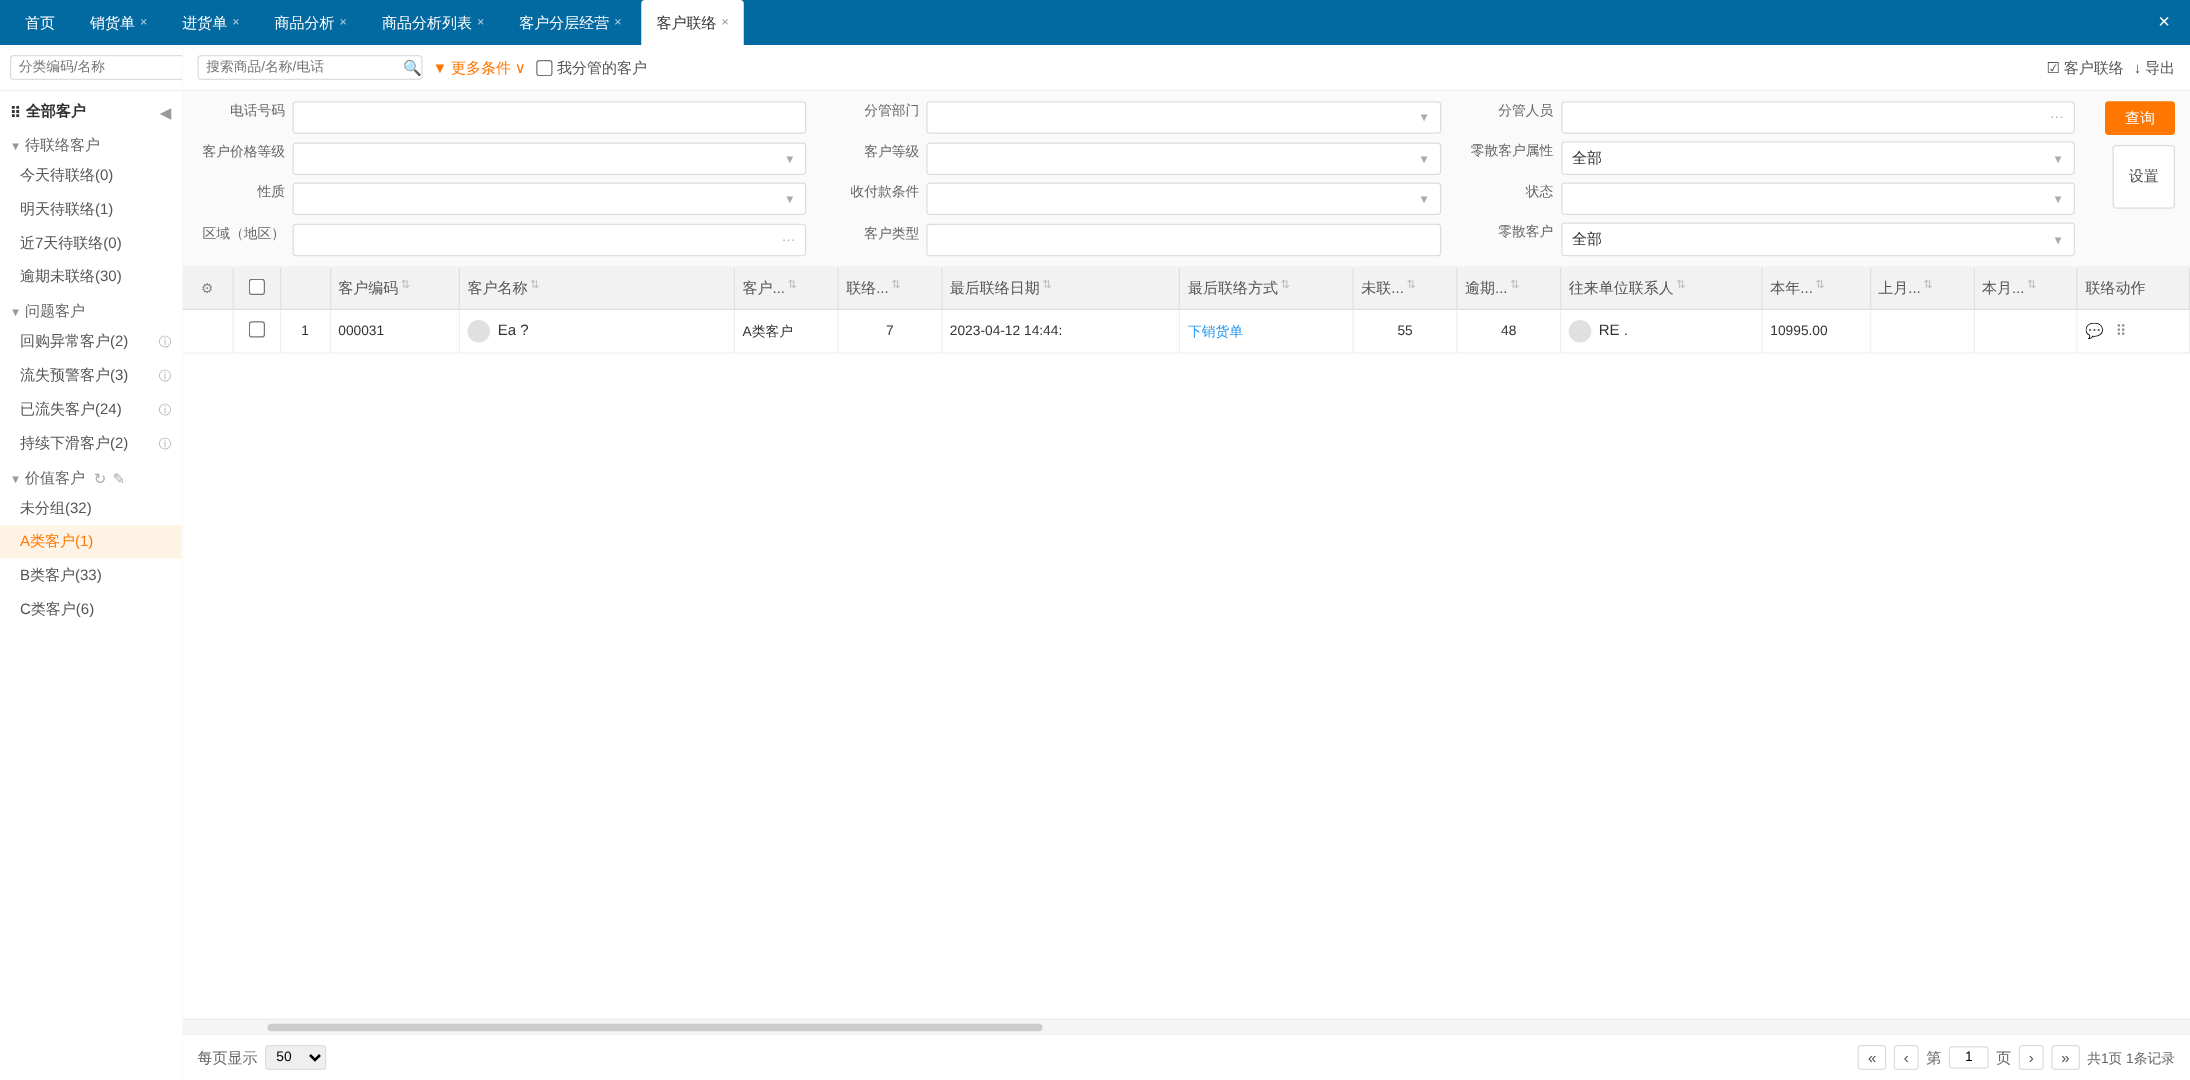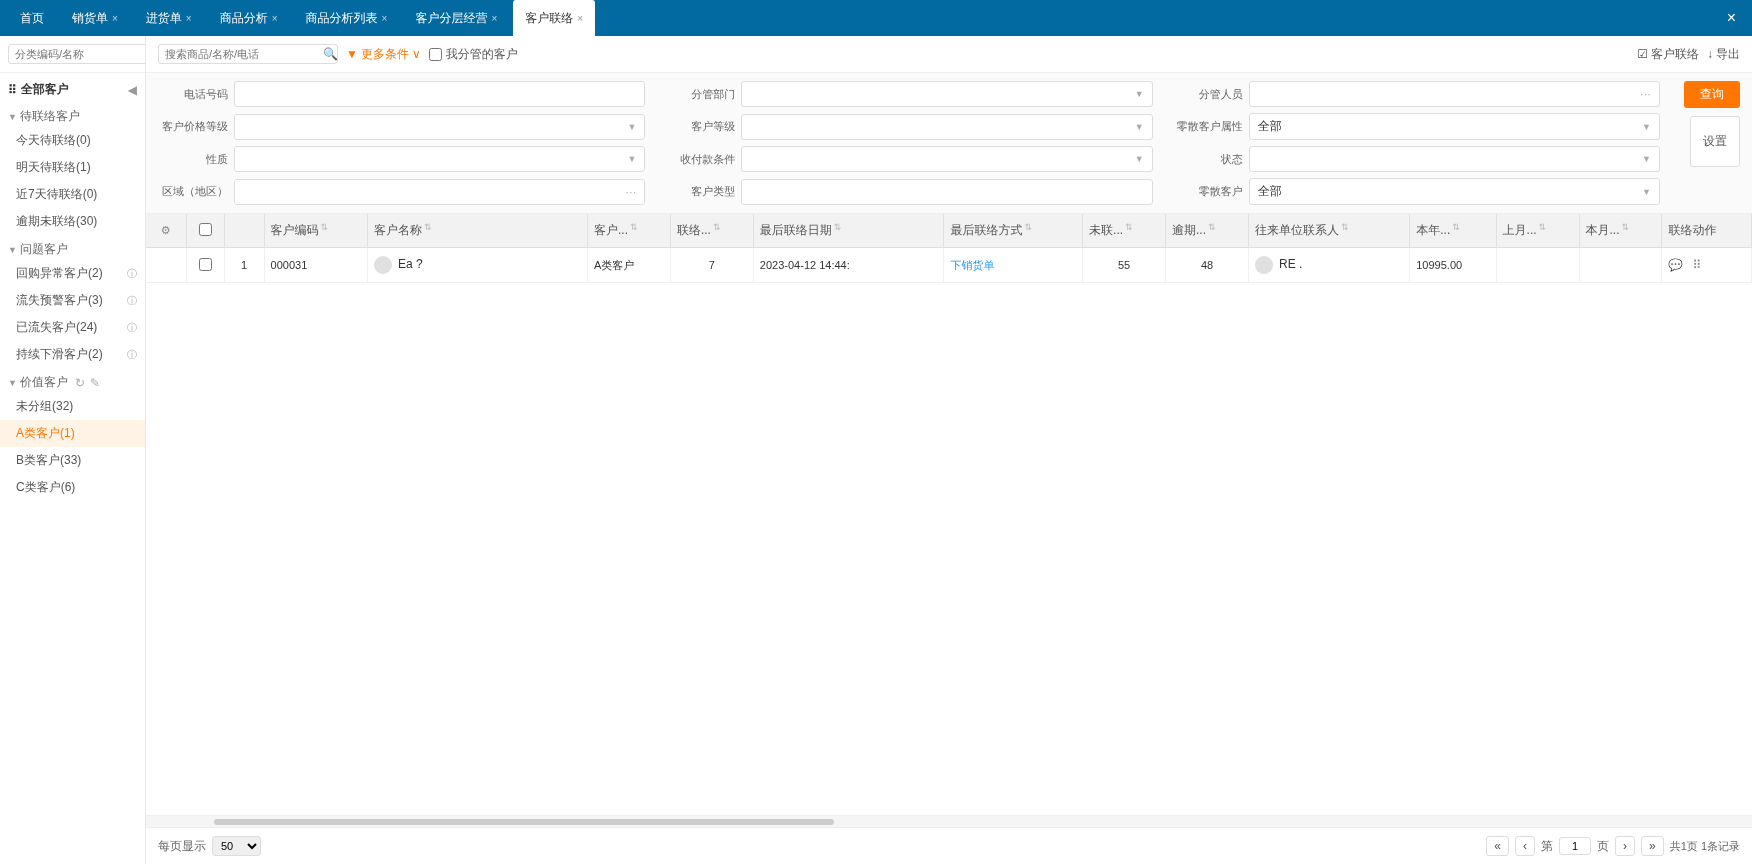--- a/index.html
+++ b/index.html
@@ -192,21 +192,20 @@
     .adv-filter-row {
       display: flex;
       align-items: center;
       margin-bottom: 6px;
       gap: 0;
     }
     .adv-filter-row:last-child { margin-bottom: 0; }
 
     .filter-field {
       display: flex;
-      align-items: center;
       flex: 1;
       gap: 6px;
     }
     .filter-field label {
       color: #666;
       font-size: 11px;
       white-space: nowrap;
       min-width: 70px;
       text-align: right;
     }

